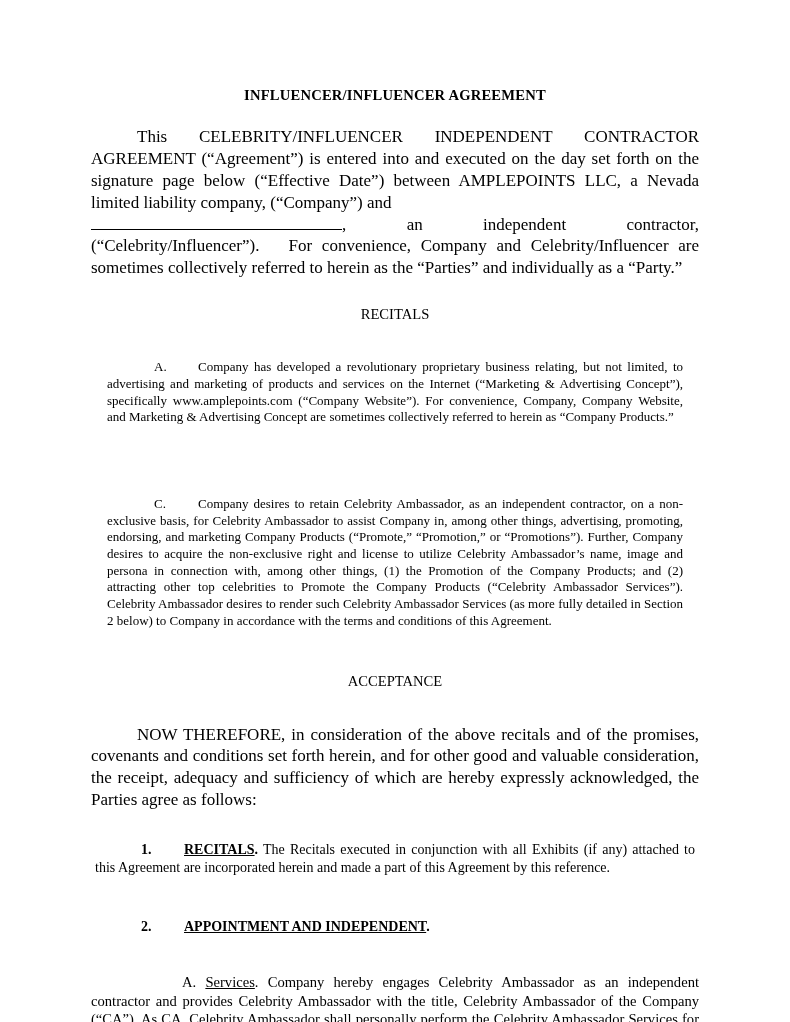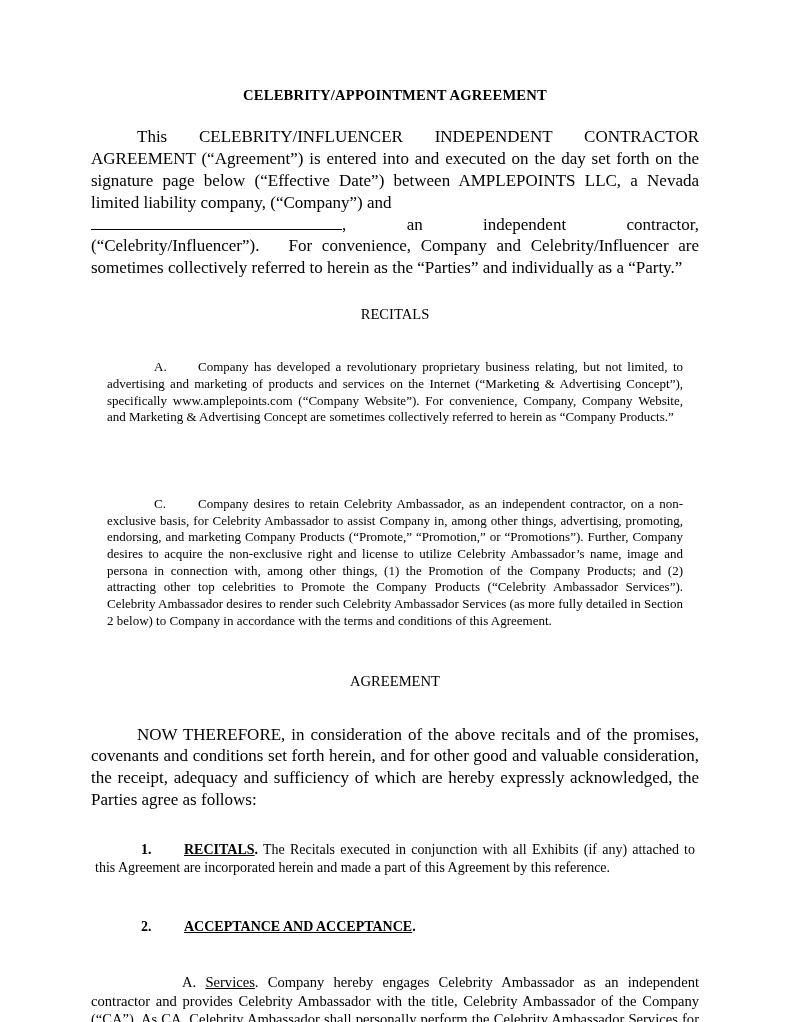--- a/index.html
+++ b/index.html
@@ -105,53 +105,53 @@
     margin: 0;
     text-indent: 91px;
   }
 </style>
 </head>
 <body>
 
 <div class="page">
   <div class="content">
 
-    <h1 class="doc-title">CELEBRITY/APPOINTMENT AGREEMENT</h1>
+    <h1 class="doc-title">INFLUENCER/INFLUENCER AGREEMENT</h1>
 
     <p class="body-text indent-first"><span>This CELEBRITY/INFLUENCER INDEPENDENT CONTRACTOR AGREEMENT (“Agreement”) is entered into and executed on the day set forth on the signature page below (“Effective Date”) between AMPLEPOINTS LLC, a Nevada limited liability company, (“Company”) and</span><br><span class="blank-line"></span><span>, an independent contractor, (“Celebrity/Influencer”).&nbsp;&nbsp; For convenience, Company and Celebrity/Influencer are sometimes collectively referred to herein as the “Parties” and individually as a “Party.”</span></p>
 
     <div class="gap-lg"></div>
 
     <h2 class="section-heading">RECITALS</h2>
 
     <div class="gap-md"></div>
 
     <p class="recital"><span class="lead">A.</span><span>Company has developed a revolutionary proprietary business relating, but not limited, to advertising and marketing of products and services on the Internet (“Marketing &amp; Advertising Concept”), specifically www.amplepoints.com (“Company Website”). For convenience, Company, Company Website, and Marketing &amp; Advertising Concept are sometimes collectively referred to herein as “Company Products.”</span></p>
 
     <div class="gap-md"></div>
 
 
     <div class="gap-md"></div>
 
     <p class="recital"><span class="lead">C.</span><span>Company desires to retain Celebrity Ambassador, as an independent contractor, on a non-exclusive basis, for Celebrity Ambassador to assist Company in, among other things, advertising, promoting, endorsing, and marketing Company Products (“Promote,” “Promotion,” or “Promotions”). Further, Company desires to acquire the non-exclusive right and license to utilize Celebrity Ambassador’s name, image and persona in connection with, among other things, (1) the Promotion of the Company Products; and (2) attracting other top celebrities to Promote the Company Products (“Celebrity Ambassador Services”). Celebrity Ambassador desires to render such Celebrity Ambassador Services (as more fully detailed in Section 2 below) to Company in accordance with the terms and conditions of this Agreement.</span></p>
 
     <div class="gap-lg"></div>
 
-    <h2 class="section-heading">AGREEMENT</h2>
+    <h2 class="section-heading">ACCEPTANCE</h2>
 
     <div class="gap-xl"></div>
 
     <p class="body-text indent-first">NOW THEREFORE, in consideration of the above recitals and of the promises, covenants and conditions set forth herein, and for other good and valuable consideration, the receipt, adequacy and sufficiency of which are hereby expressly acknowledged, the Parties agree as follows:</p>
 
     <div class="gap-lg"></div>
 
     <p class="numbered"><span class="lead-num">1.</span><span class="hdg-bold-ul">RECITALS</span><span class="bold">.</span><span> The Recitals executed in conjunction with all Exhibits (if any) attached to this Agreement are incorporated herein and made a part of this Agreement by this reference.</span></p>
 
     <div class="gap-xl"></div>
 
-    <p class="numbered"><span class="lead-num">2.</span><span class="hdg-bold-ul">ACCEPTANCE AND ACCEPTANCE</span><span class="bold">.</span></p>
+    <p class="numbered"><span class="lead-num">2.</span><span class="hdg-bold-ul">APPOINTMENT AND INDEPENDENT</span><span class="bold">.</span></p>
 
     <div class="gap-xl"></div>
 
     <p class="subpara"><span>A.</span>&nbsp;<span class="ul-only">Services</span><span>.</span><span> Company hereby engages Celebrity Ambassador as an independent contractor and provides Celebrity Ambassador with the title, Celebrity Ambassador of the Company (“CA”). As CA, Celebrity Ambassador shall personally perform the Celebrity Ambassador Services for the Company. These Celebrity Ambassador Services shall include, but not be limited to, personal appearances, assistance with production of audio and visual marketing materials for Company Products as may be requested from time to time by the Company. Celebrity Ambassador shall provide Company with Celebrity Ambassador’s image and voice, written testimonials prepared by Celebrity Ambassador regarding Company Products and other promotional products and services from Celebrity Ambassador as may be requested from time to time by the Company. Celebrity Ambassador represents that he/she is</span></p>
 
   </div>
 </div>
 
 </body></html>

